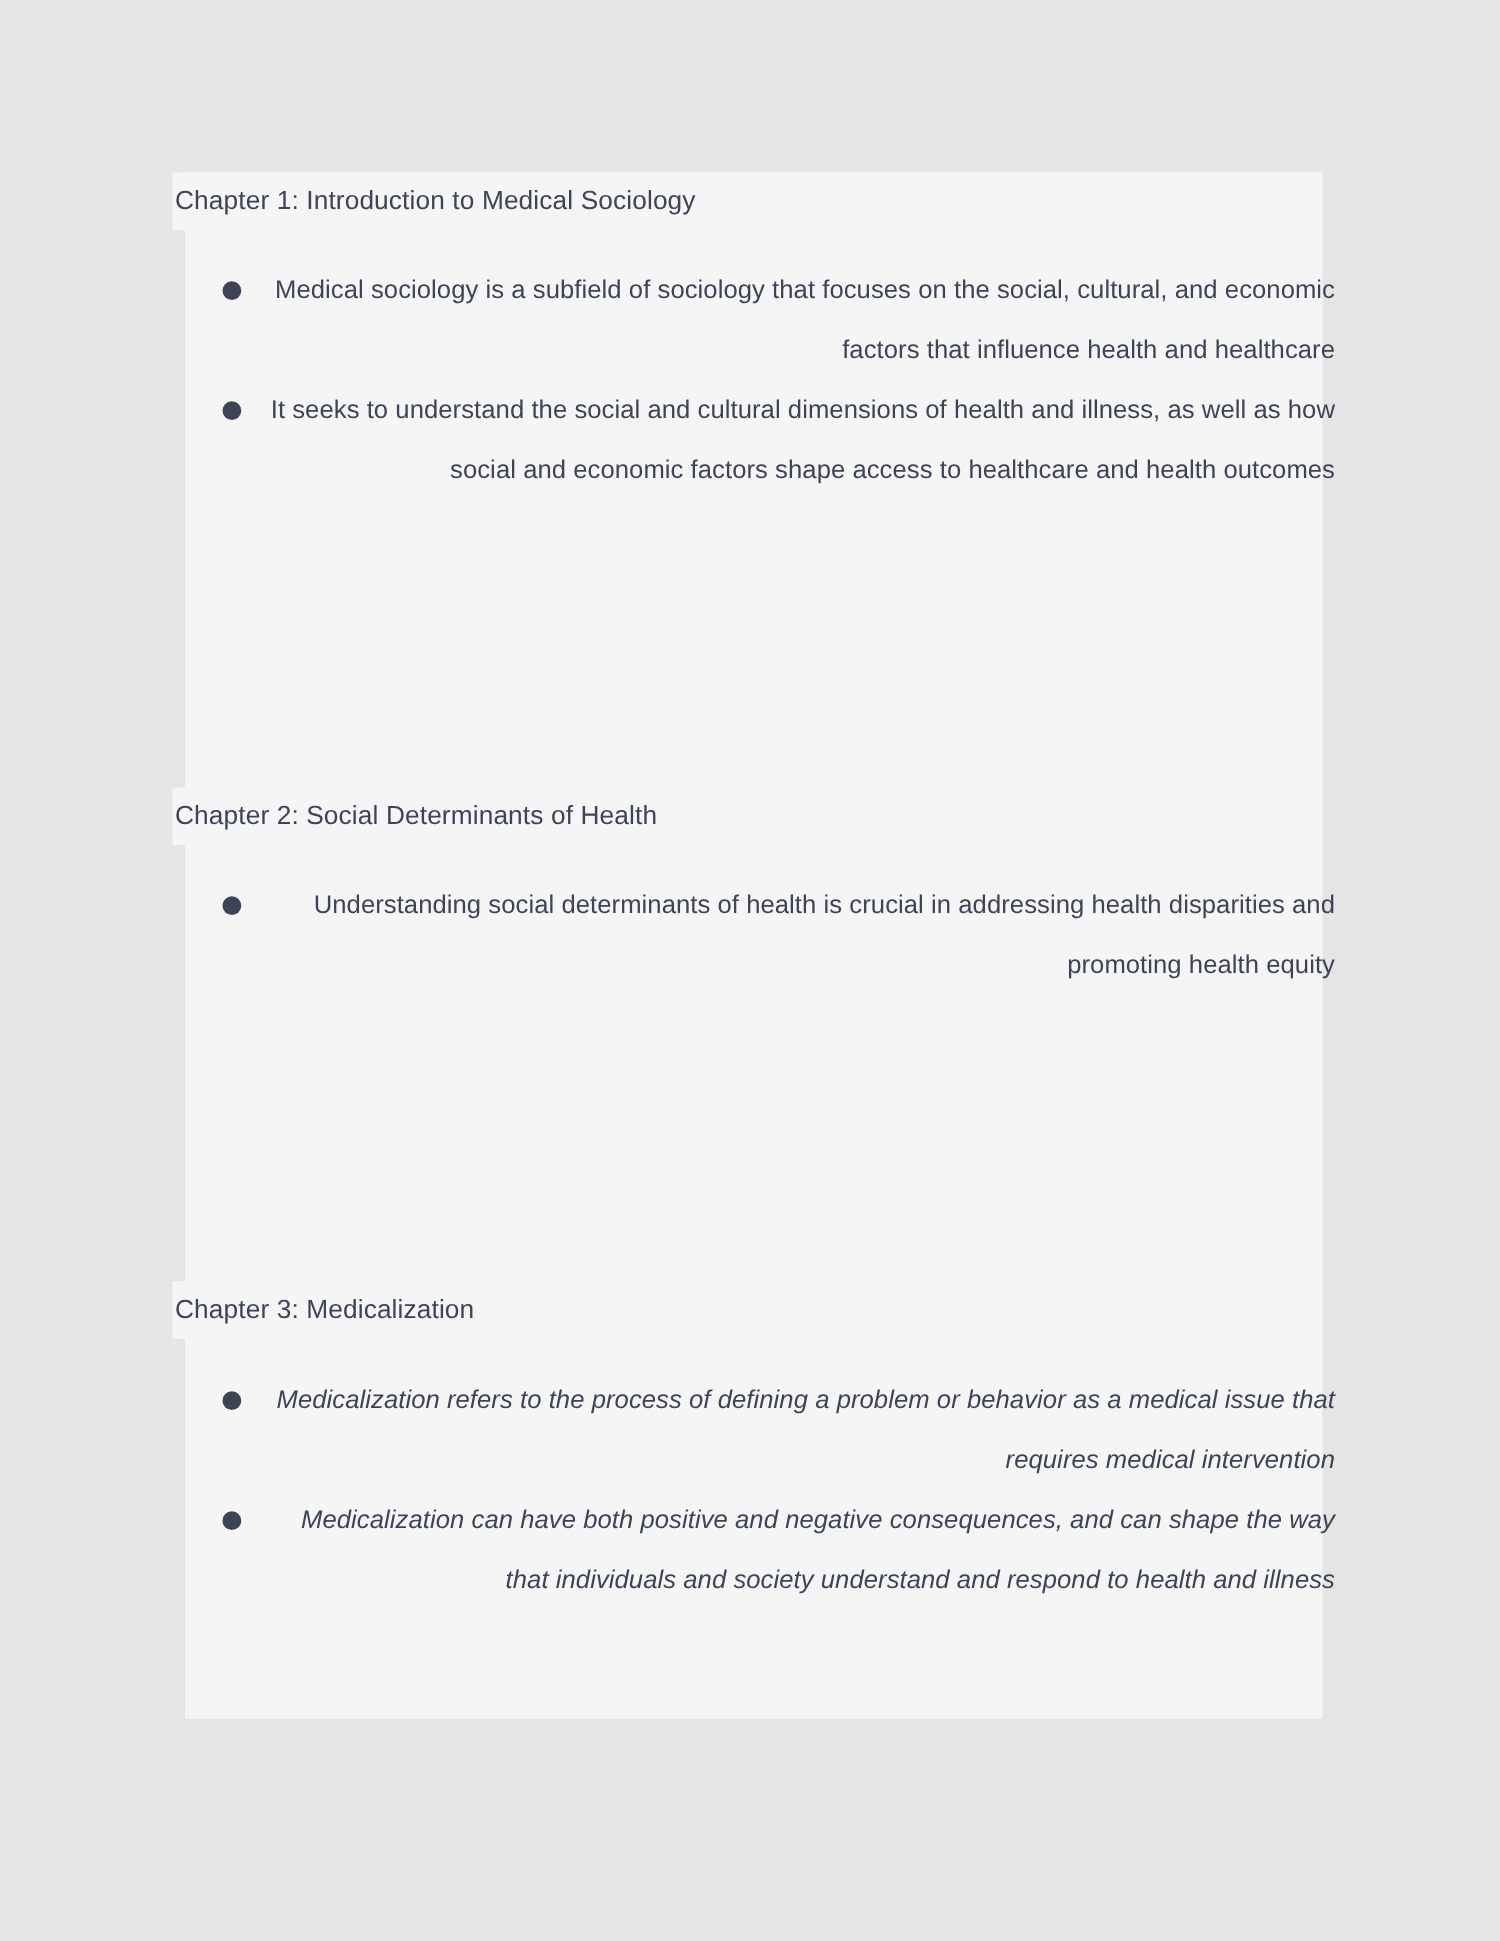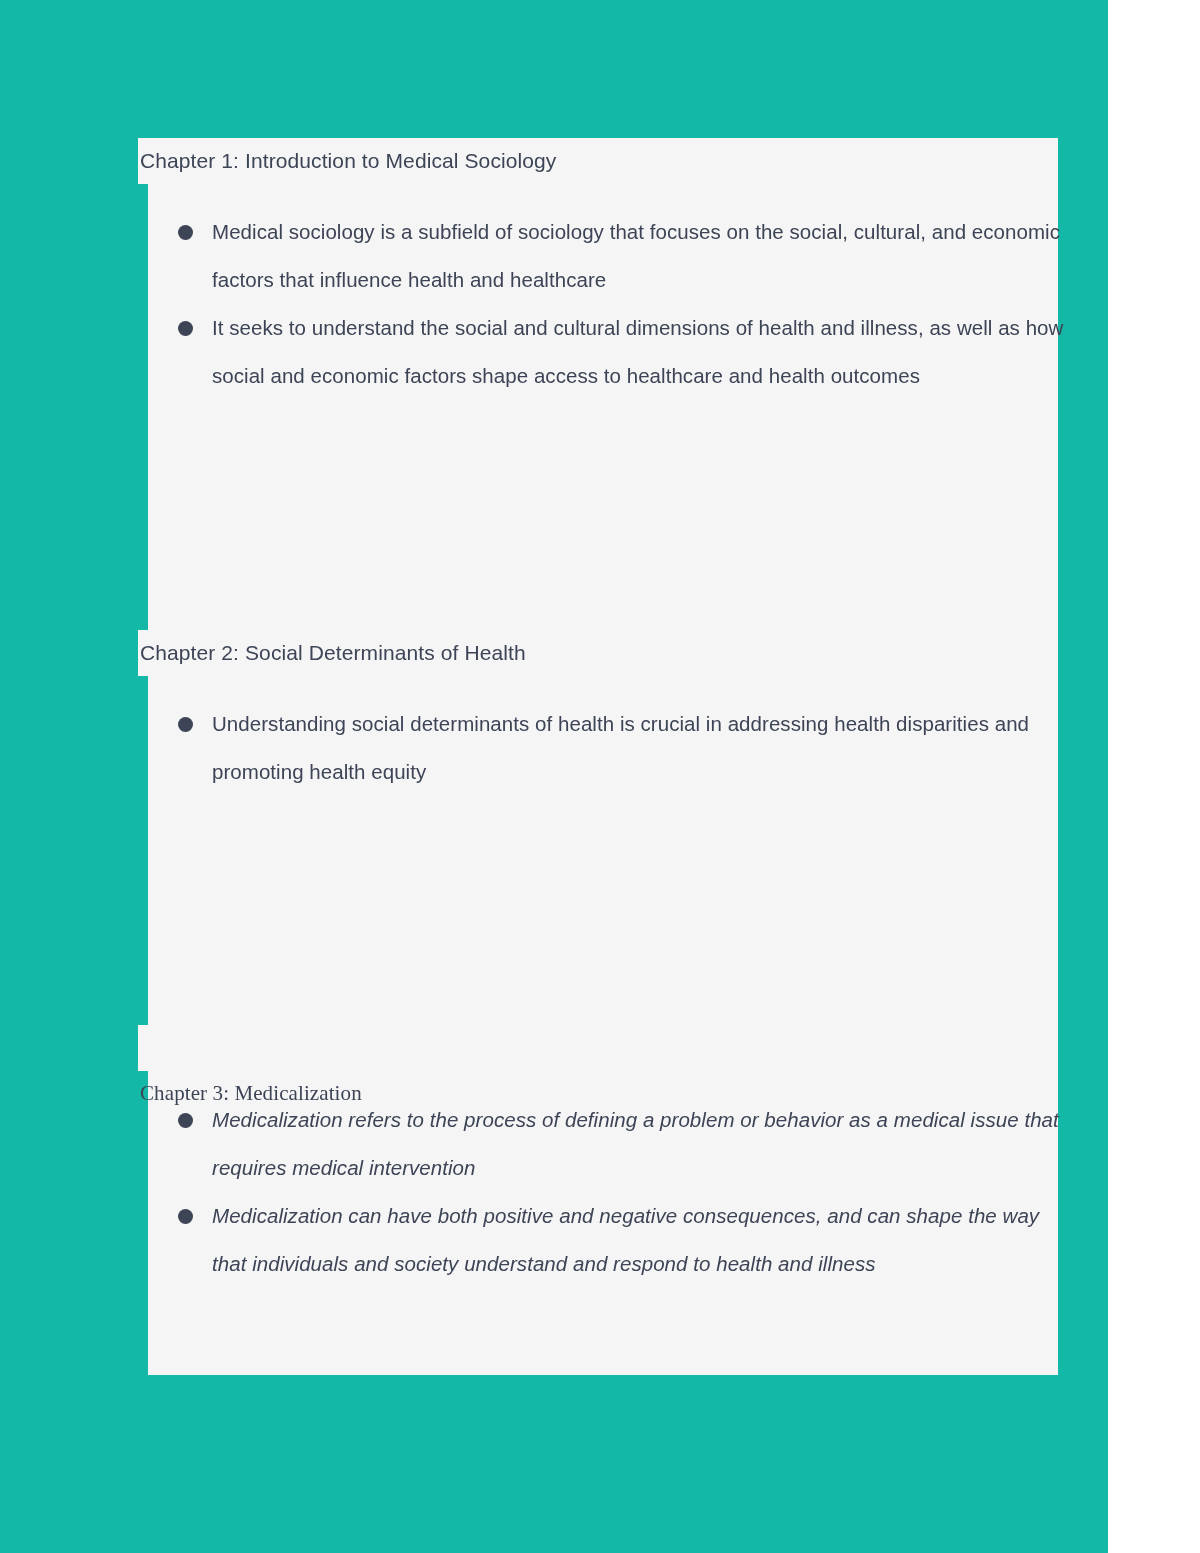--- a/index.html
+++ b/index.html
@@ -14,23 +14,23 @@
     overflow: hidden;
     font-family: "Liberation Sans", sans-serif;
     color: #3c4455;
   }
 
   
   .page {
     position: absolute;
     left: 0;
     top: 0;
-    width: 1108px;
+    width: 1200px;
     height: 1553px;
-    background: #14b8a6;
+    background: #e5e5e5;
   }
 
   
   .content-band {
     position: absolute;
     left: 148px;
     top: 138px;
     width: 910px;
     height: 1237px;
     background: #f5f5f6;
@@ -64,20 +64,21 @@
     white-space: nowrap;
   }
 
   .bullet-list {
     position: absolute;
     left: 178px;
     width: 890px;
     margin: 0;
     padding: 0;
     list-style: none;
+    text-align: right;
   }
 
   .bullet-item {
     position: relative;
     padding-left: 34px;
     margin: 0 0 0 0;
     font-size: 20.5px;
     line-height: 48px;
     color: #3c4455;
     letter-spacing: 0.05px;
@@ -125,21 +126,21 @@
 
     <div class="chapter-heading" style="top:630px;">Chapter 2: Social Determinants of Health</div>
 
     <ul class="bullet-list" style="top:700px;">
       <li class="bullet-item">
         <span class="bullet-dot"></span>
         <span class="bullet-text">Understanding social determinants of health is crucial in addressing health disparities and promoting health equity</span>
       </li>
     </ul>
 
-    <div class="chapter-heading" style="top:1070px;font-family:Liberation Serif, serif;">Chapter 3: Medicalization</div>
+    <div class="chapter-heading" style="top:1025px;">Chapter 3: Medicalization</div>
 
     <ul class="bullet-list" style="top:1096px;font-style:italic;">
       <li class="bullet-item">
         <span class="bullet-dot"></span>
         <span class="bullet-text">Medicalization refers to the process of defining a problem or behavior as a medical issue that requires medical intervention</span>
       </li>
       <li class="bullet-item">
         <span class="bullet-dot"></span>
         <span class="bullet-text">Medicalization can have both positive and negative consequences, and can shape the way that individuals and society understand and respond to health and illness</span>
       </li>

